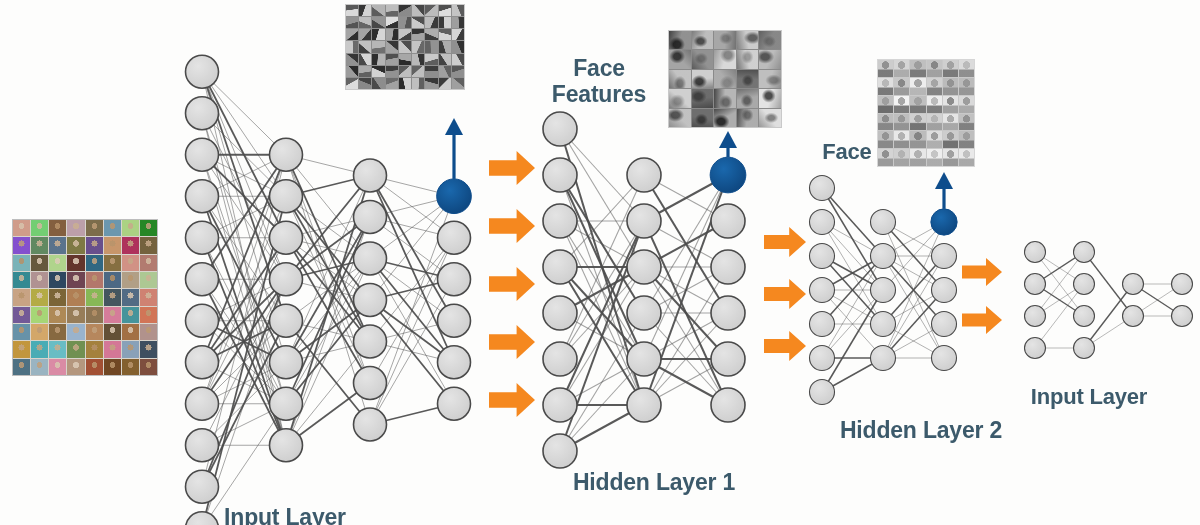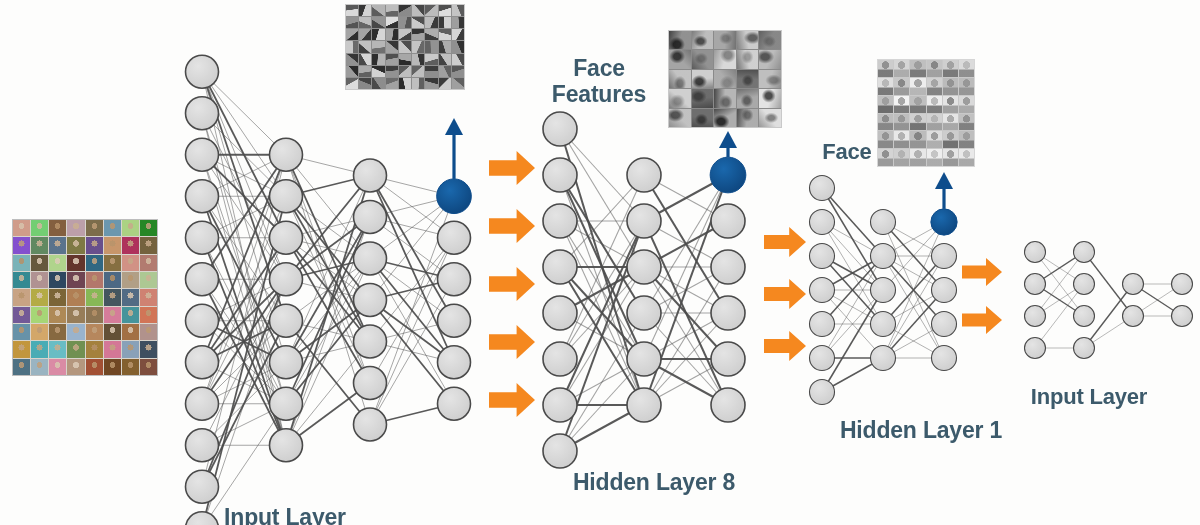--- a/index.html
+++ b/index.html
@@ -626,17 +626,17 @@
           <line x1="944" y1="208.875" x2="944" y2="188" stroke="#0e4d8c" stroke-width="3.2"></line>
           <polygon points="935,189 944,172 953,189" fill="#0e4d8c"></polygon>
         </g>
       </g>
   </svg>
 
   <div class="lbl" id="lbl-facefeat">Face
 Features</div>
   <div class="lbl" id="lbl-face">Face</div>
   <div class="lbl" id="lbl-input">Input Layer</div>
-  <div class="lbl" id="lbl-hidden1">Hidden Layer 8</div>
-  <div class="lbl" id="lbl-hidden2">Hidden Layer 1</div>
+  <div class="lbl" id="lbl-hidden1">Hidden Layer 1</div>
+  <div class="lbl" id="lbl-hidden2">Hidden Layer 2</div>
   <div class="lbl" id="lbl-output">Input Layer</div>
 
 </div>
 
 </body></html>

